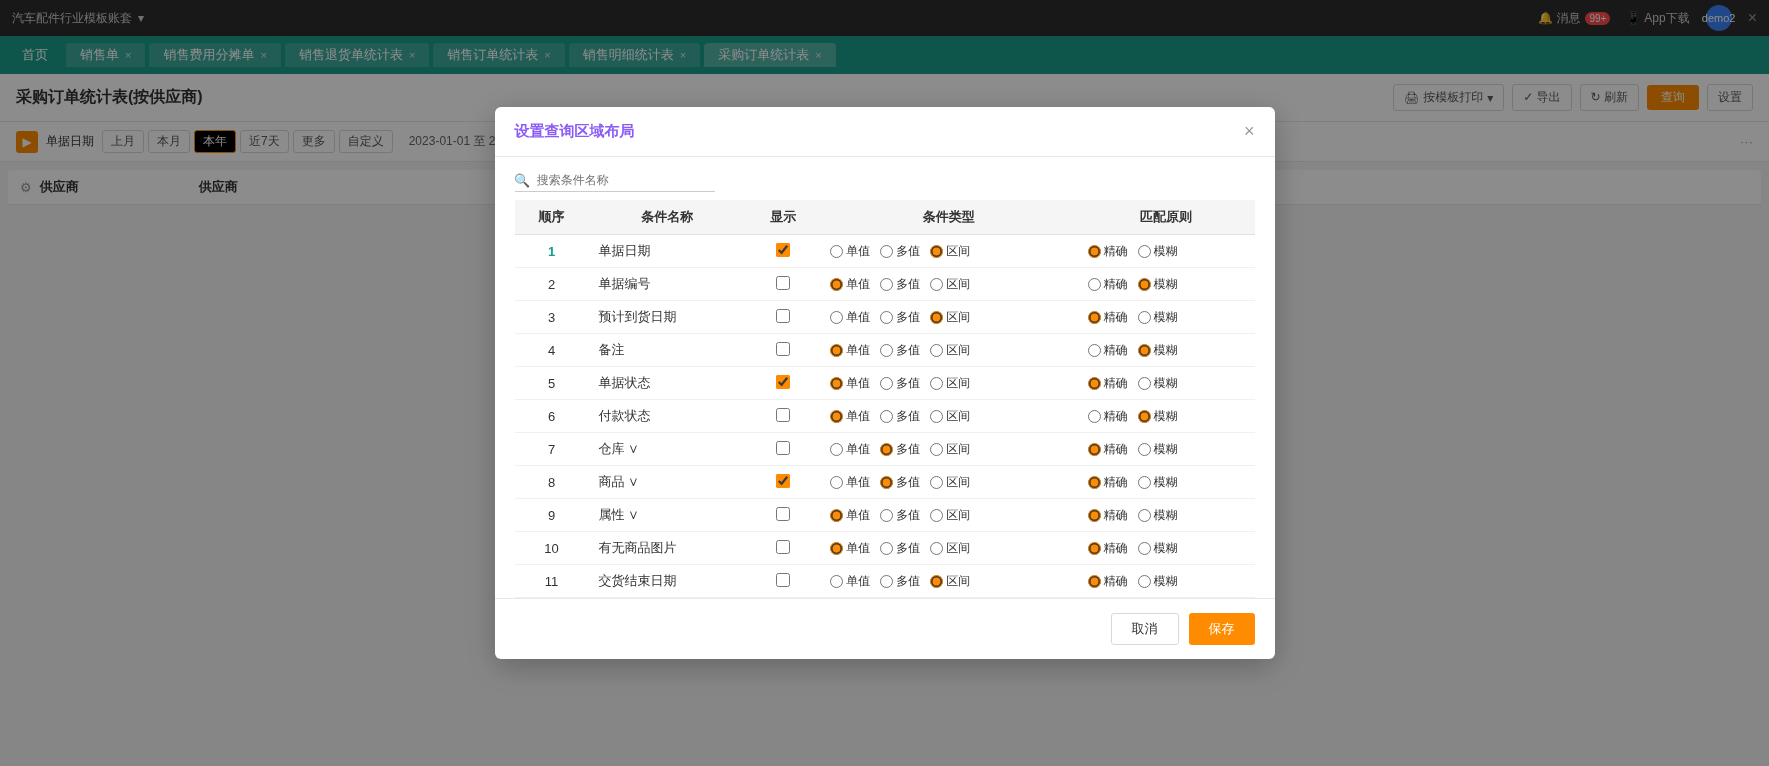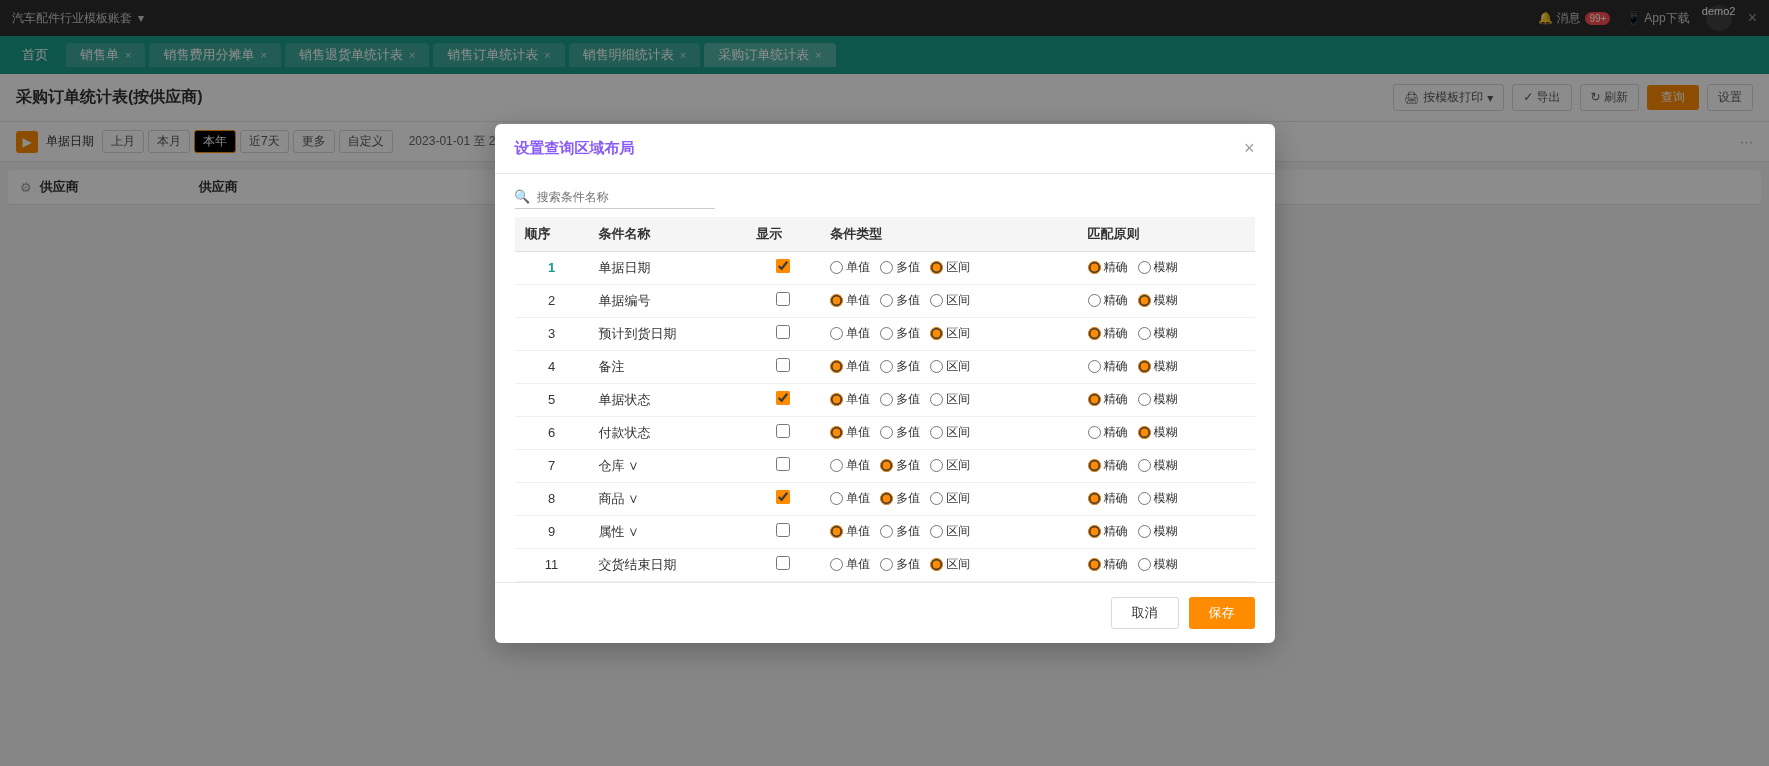--- a/index.html
+++ b/index.html
@@ -15,22 +15,22 @@
       padding: 0 12px;
       color: #ccc;
     }
     .top-bar-left { font-size: 12px; display: flex; align-items: center; gap: 6px; }
     .top-bar-right { display: flex; align-items: center; gap: 16px; font-size: 12px; }
     .top-bar-right .badge {
       background: #ff4d4f; color: #fff; border-radius: 10px;
       font-size: 10px; padding: 1px 4px; margin-left: 2px;
     }
     .top-bar-right .avatar {
-      width: 26px; height: 26px; border-radius: 50%; background: #404040;
-      display: inline-flex; align-items: flex-start; justify-content: center; color: #fff; font-size: 11px;
+      width: 26px; height: 26px; border-radius: 50%; background: #3b82f6;
+      display: inline-flex; align-items: center; justify-content: center; color: #fff; font-size: 11px;
     }
     .close-top { color: #999; cursor: pointer; font-size: 16px; }
 
     
     .tab-bar {
       background: #1a9c8a;
       height: 38px;
       display: flex;
       align-items: center;
       padding: 0 8px;
@@ -182,21 +182,21 @@
     }
     .modal-table {
       width: 100%;
       border-collapse: collapse;
     }
     .modal-table thead tr {
       background: #f5f5f5;
     }
     .modal-table th {
       padding: 8px 10px;
-      text-align: left;
+      text-align: center;
       font-size: 13px;
       color: #333;
       border-bottom: 1px solid #e0e0e0;
       font-weight: bold;
     }
     .modal-table td {
       padding: 7px 10px;
       font-size: 13px;
       color: #333;
       border-bottom: 1px solid #f0f0f0;
@@ -521,20 +521,38 @@
                   </div>
                 </td>
                 <td>
                   <div class="radio-group">
                     <label class="radio-label"><input type="radio" name="match_row_8" checked="" style="">精确</label>
                     <label class="radio-label"><input type="radio" name="match_row_8" style="">模糊</label>
                   </div>
                 </td>
               </tr>
               <tr>
+                <td style="text-align: center;">10</td>
+                <td>有无商品图片</td>
+                <td style="text-align: center;"><input type="checkbox" class="cb" style=""></td>
+                <td>
+                  <div class="radio-group">
+                    <label class="radio-label"><input type="radio" name="type_row_9" checked="" style="">单值</label>
+                    <label class="radio-label"><input type="radio" name="type_row_9" style="">多值</label>
+                    <label class="radio-label"><input type="radio" name="type_row_9" style="">区间</label>
+                  </div>
+                </td>
+                <td>
+                  <div class="radio-group">
+                    <label class="radio-label"><input type="radio" name="match_row_9" checked="" style="">精确</label>
+                    <label class="radio-label"><input type="radio" name="match_row_9" style="">模糊</label>
+                  </div>
+                </td>
+              </tr>
+              <tr>
                 <td style="text-align: center;">11</td>
                 <td>交货结束日期</td>
                 <td style="text-align: center;"><input type="checkbox" class="cb" style=""></td>
                 <td>
                   <div class="radio-group">
                     <label class="radio-label"><input type="radio" name="type_row_10" style="">单值</label>
                     <label class="radio-label"><input type="radio" name="type_row_10" style="">多值</label>
                     <label class="radio-label"><input type="radio" name="type_row_10" checked="" style="">区间</label>
                   </div>
                 </td>

